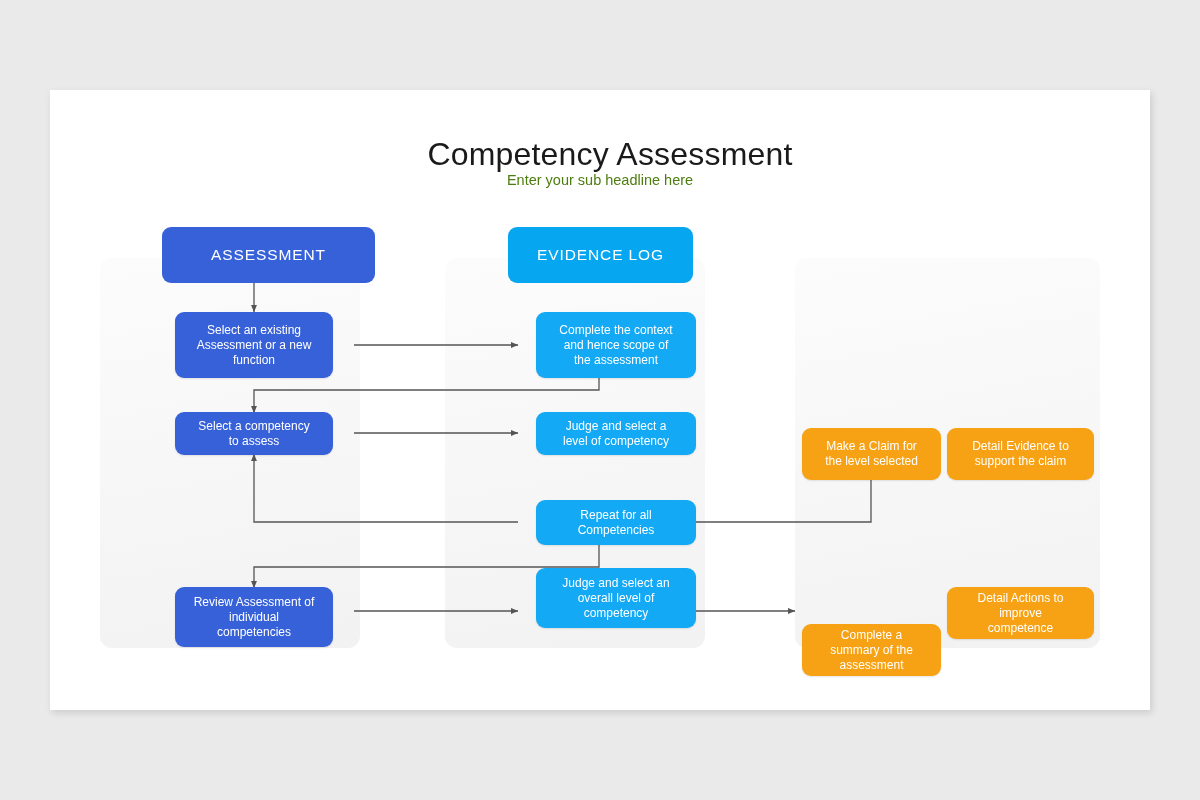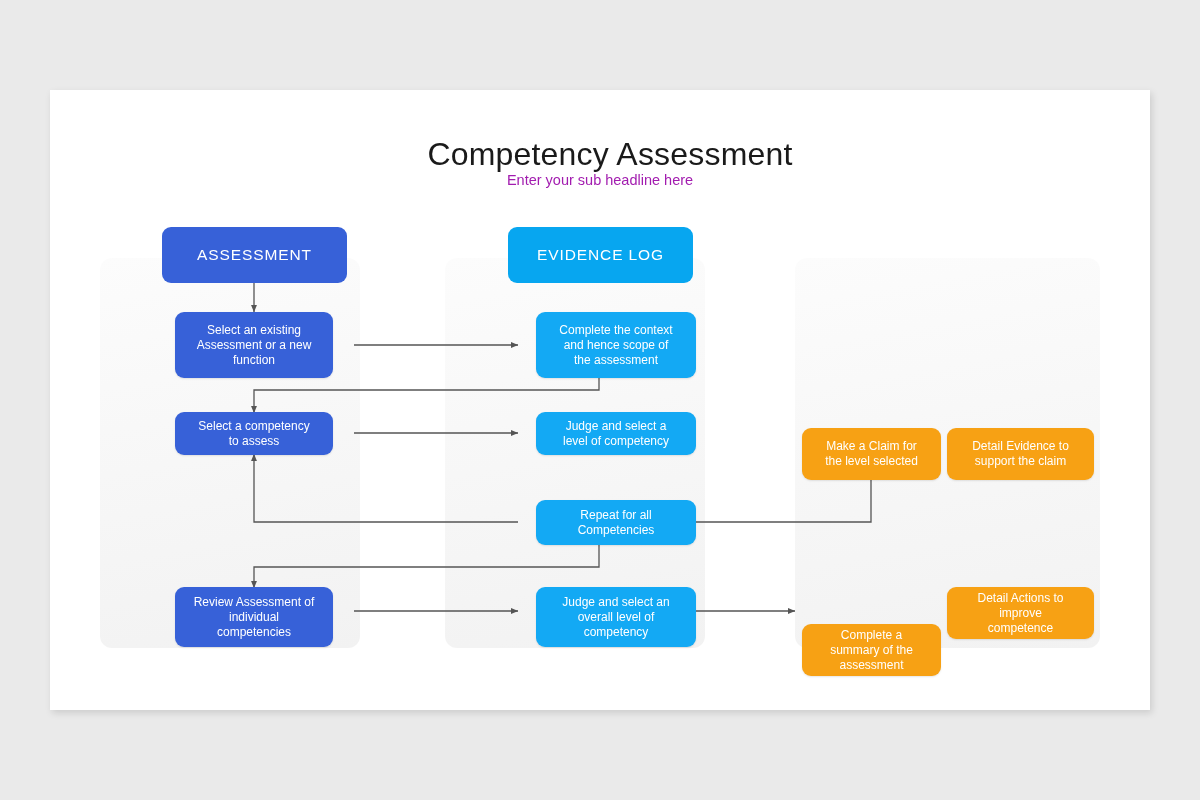--- a/index.html
+++ b/index.html
@@ -35,21 +35,21 @@
     color: #1a1a1a;
     letter-spacing: 0.2px;
   }
   #page-subtitle {
     position: absolute;
     left: 0;
     top: 82px;
     width: 1100px;
     text-align: center;
     font-size: 14.5px;
-    color: #a21caf;
+    color: #4d7c0f;
   }
 
   
   .panel {
     position: absolute;
     border-radius: 12px;
     background: linear-gradient(170deg, #fcfcfc 0%, #f2f2f2 100%);
   }
 
   
@@ -129,38 +129,38 @@
       <path d="M468,432 L204,432 L204,364"></path>
 
       <path d="M549,455 L549,477 L204,477 L204,498"></path>
 
       <path d="M304,521 L468,521"></path>
 
       <path d="M632,521 L745,521"></path>
     </g>
   </svg>
 
-  <div class="col-header hdr-assessment" style="left:112px; top:137px; width:185px;">ASSESSMENT</div>
+  <div class="col-header hdr-assessment" style="left:112px; top:137px; width:213px;">ASSESSMENT</div>
 
   <div class="col-header hdr-evidence" style="left:458px; top:137px; width:185px;">EVIDENCE LOG</div>
 
 
   <div class="node n-blue" style="left:125px; top:222px; width:158px; height:66px;">Select an existing Assessment or a new function</div>
 
   <div class="node n-blue" style="left:125px; top:322px; width:158px; height:43px;">Select a competency to assess</div>
 
   <div class="node n-blue" style="left:125px; top:497px; width:158px; height:60px;">Review Assessment of individual competencies</div>
 
   <div class="node n-cyan" style="left:470px; top:222px; width:160px; height:66px;">Complete the context and hence scope of the assessment</div>
 
   <div class="node n-cyan" style="left:470px; top:322px; width:160px; height:43px;">Judge and select a level of competency</div>
 
   <div class="node n-cyan" style="left:470px; top:410px; width:160px; height:45px;">Repeat for all Competencies</div>
 
-  <div class="node n-cyan" style="left:470px; top:497px; width:160px; height:60px;">Judge and select an overall level of competency</div>
+  <div class="node n-cyan" style="left:470px; top:478px; width:160px; height:60px;">Judge and select an overall level of competency</div>
 
   <div class="node n-orange" style="left:752px; top:338px; width:139px; height:52px;">Make a Claim for the level selected</div>
 
   <div class="node n-orange" style="left:897px; top:338px; width:147px; height:52px;">Detail Evidence to support the claim</div>
 
   <div class="node n-orange" style="left:752px; top:497px; width:139px; height:52px;margin-top:37px;">Complete a summary of the assessment</div>
 
   <div class="node n-orange" style="left:897px; top:497px; width:147px; height:52px;">Detail Actions to improve competence</div>
 
 </div>

